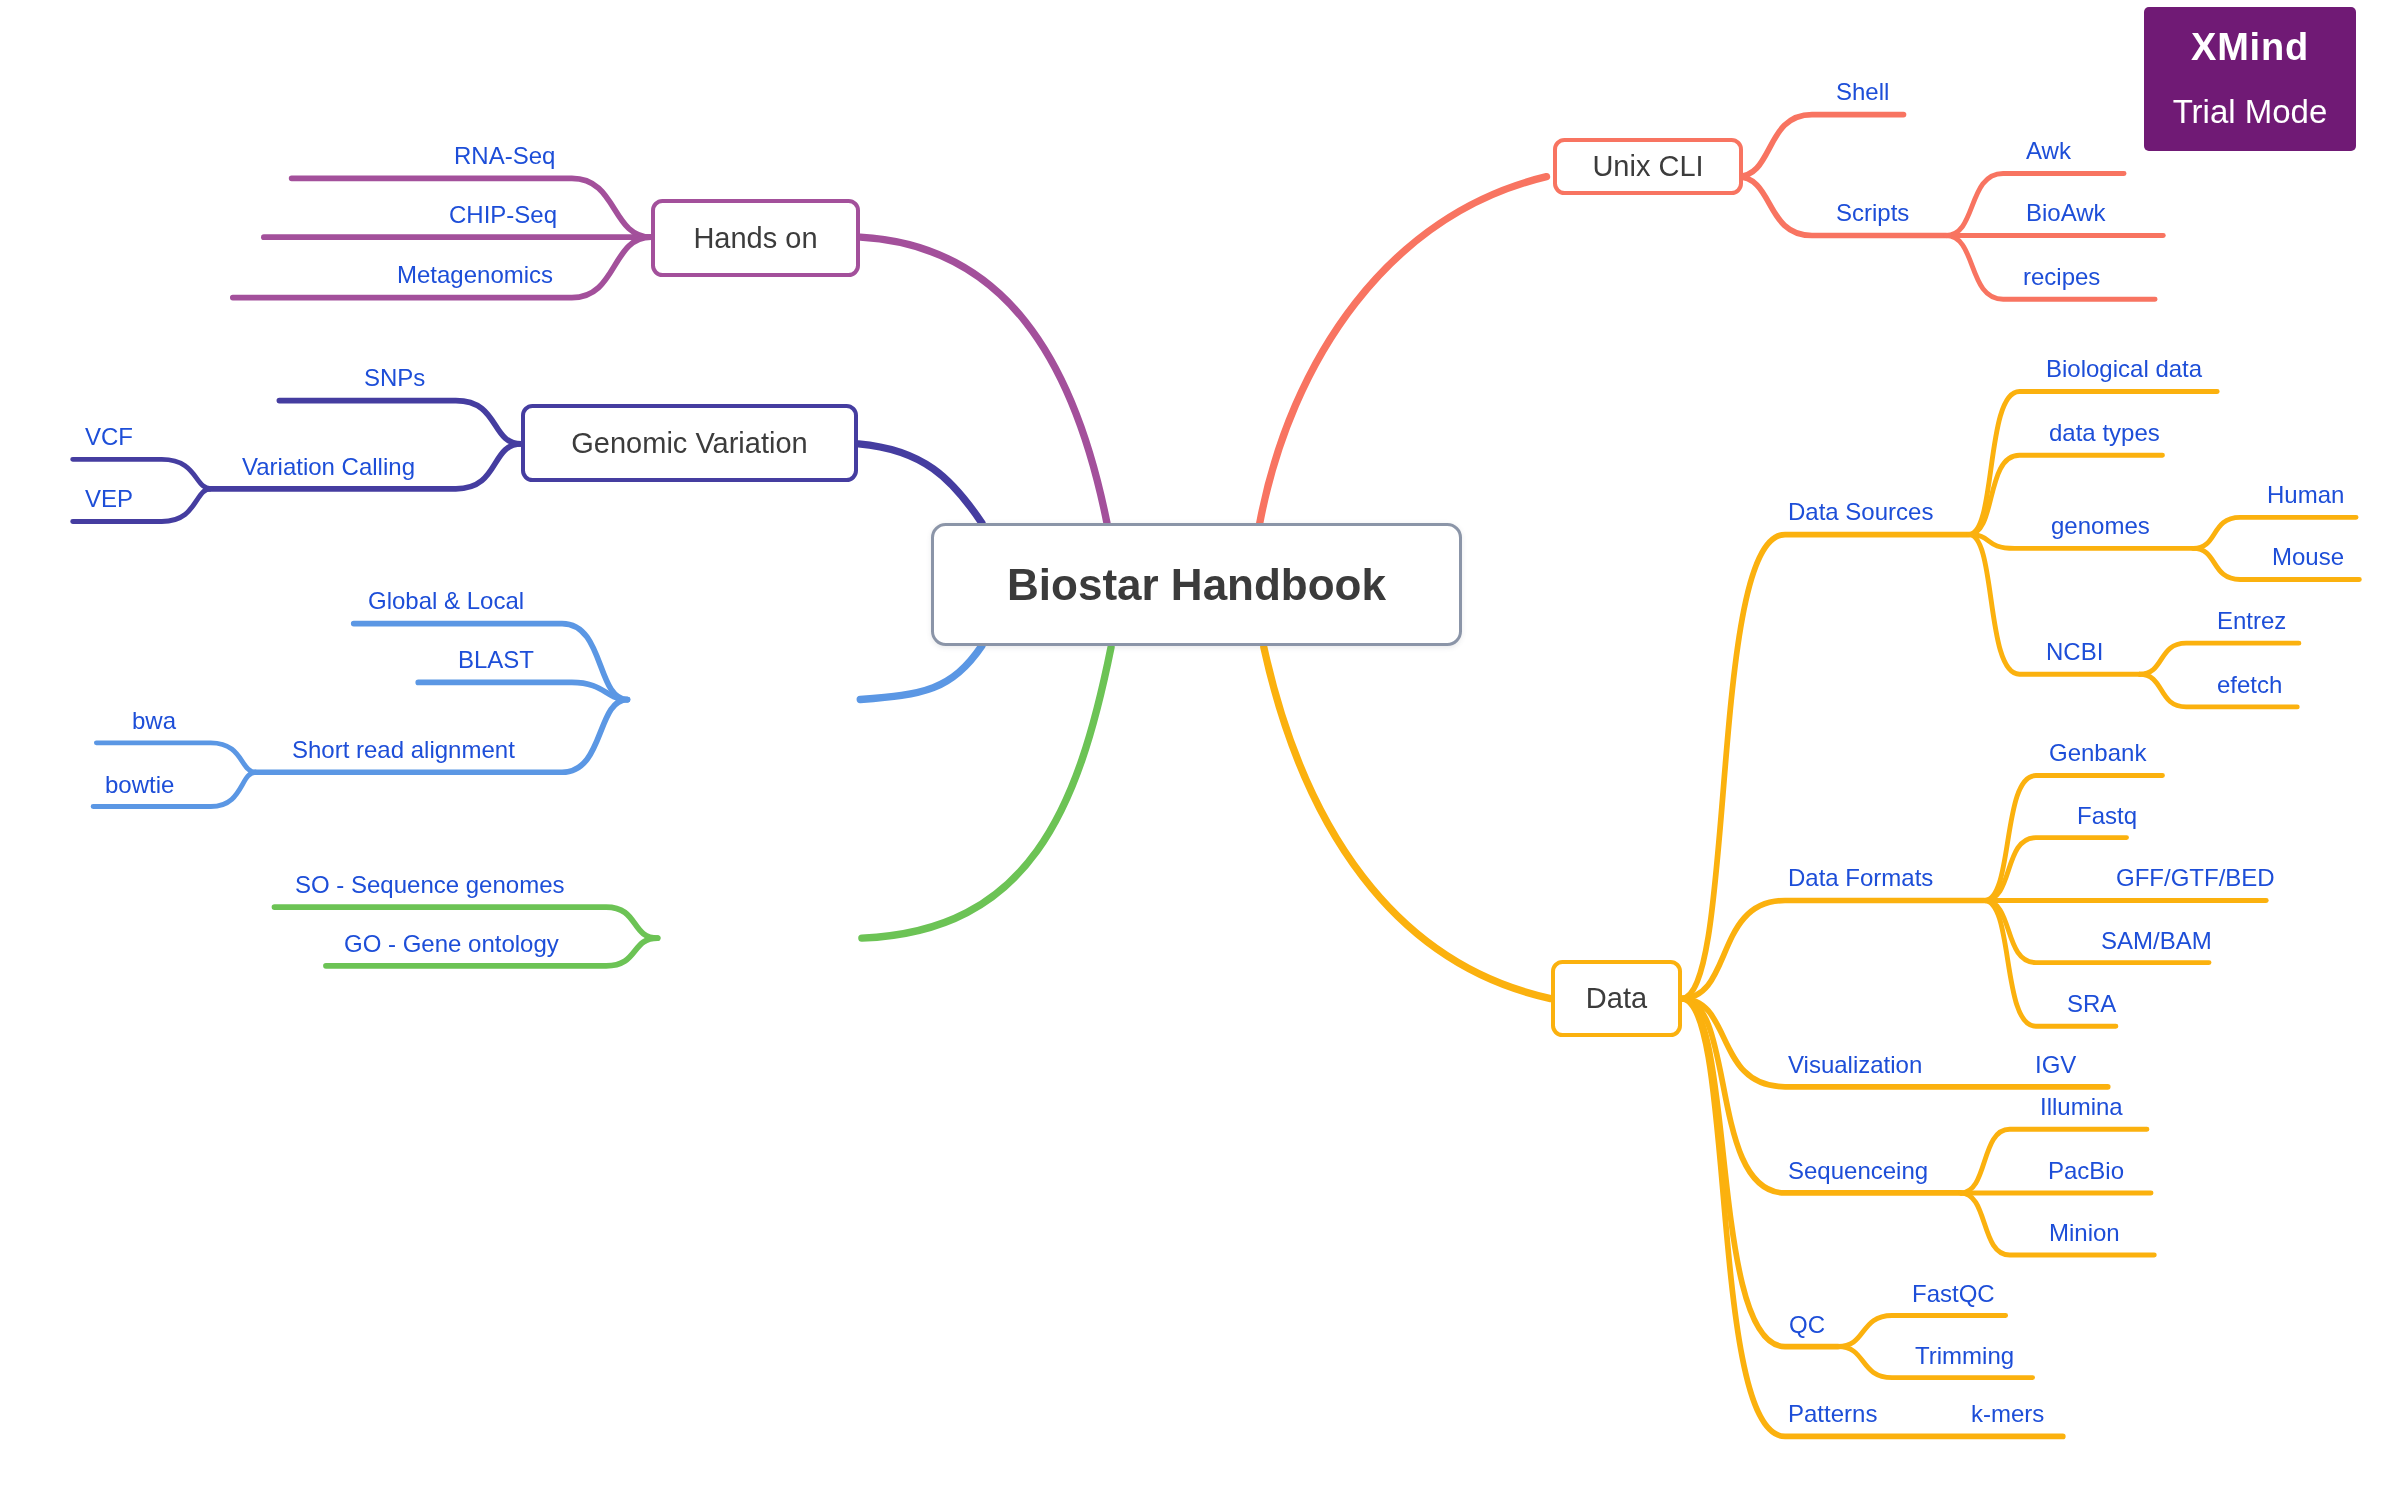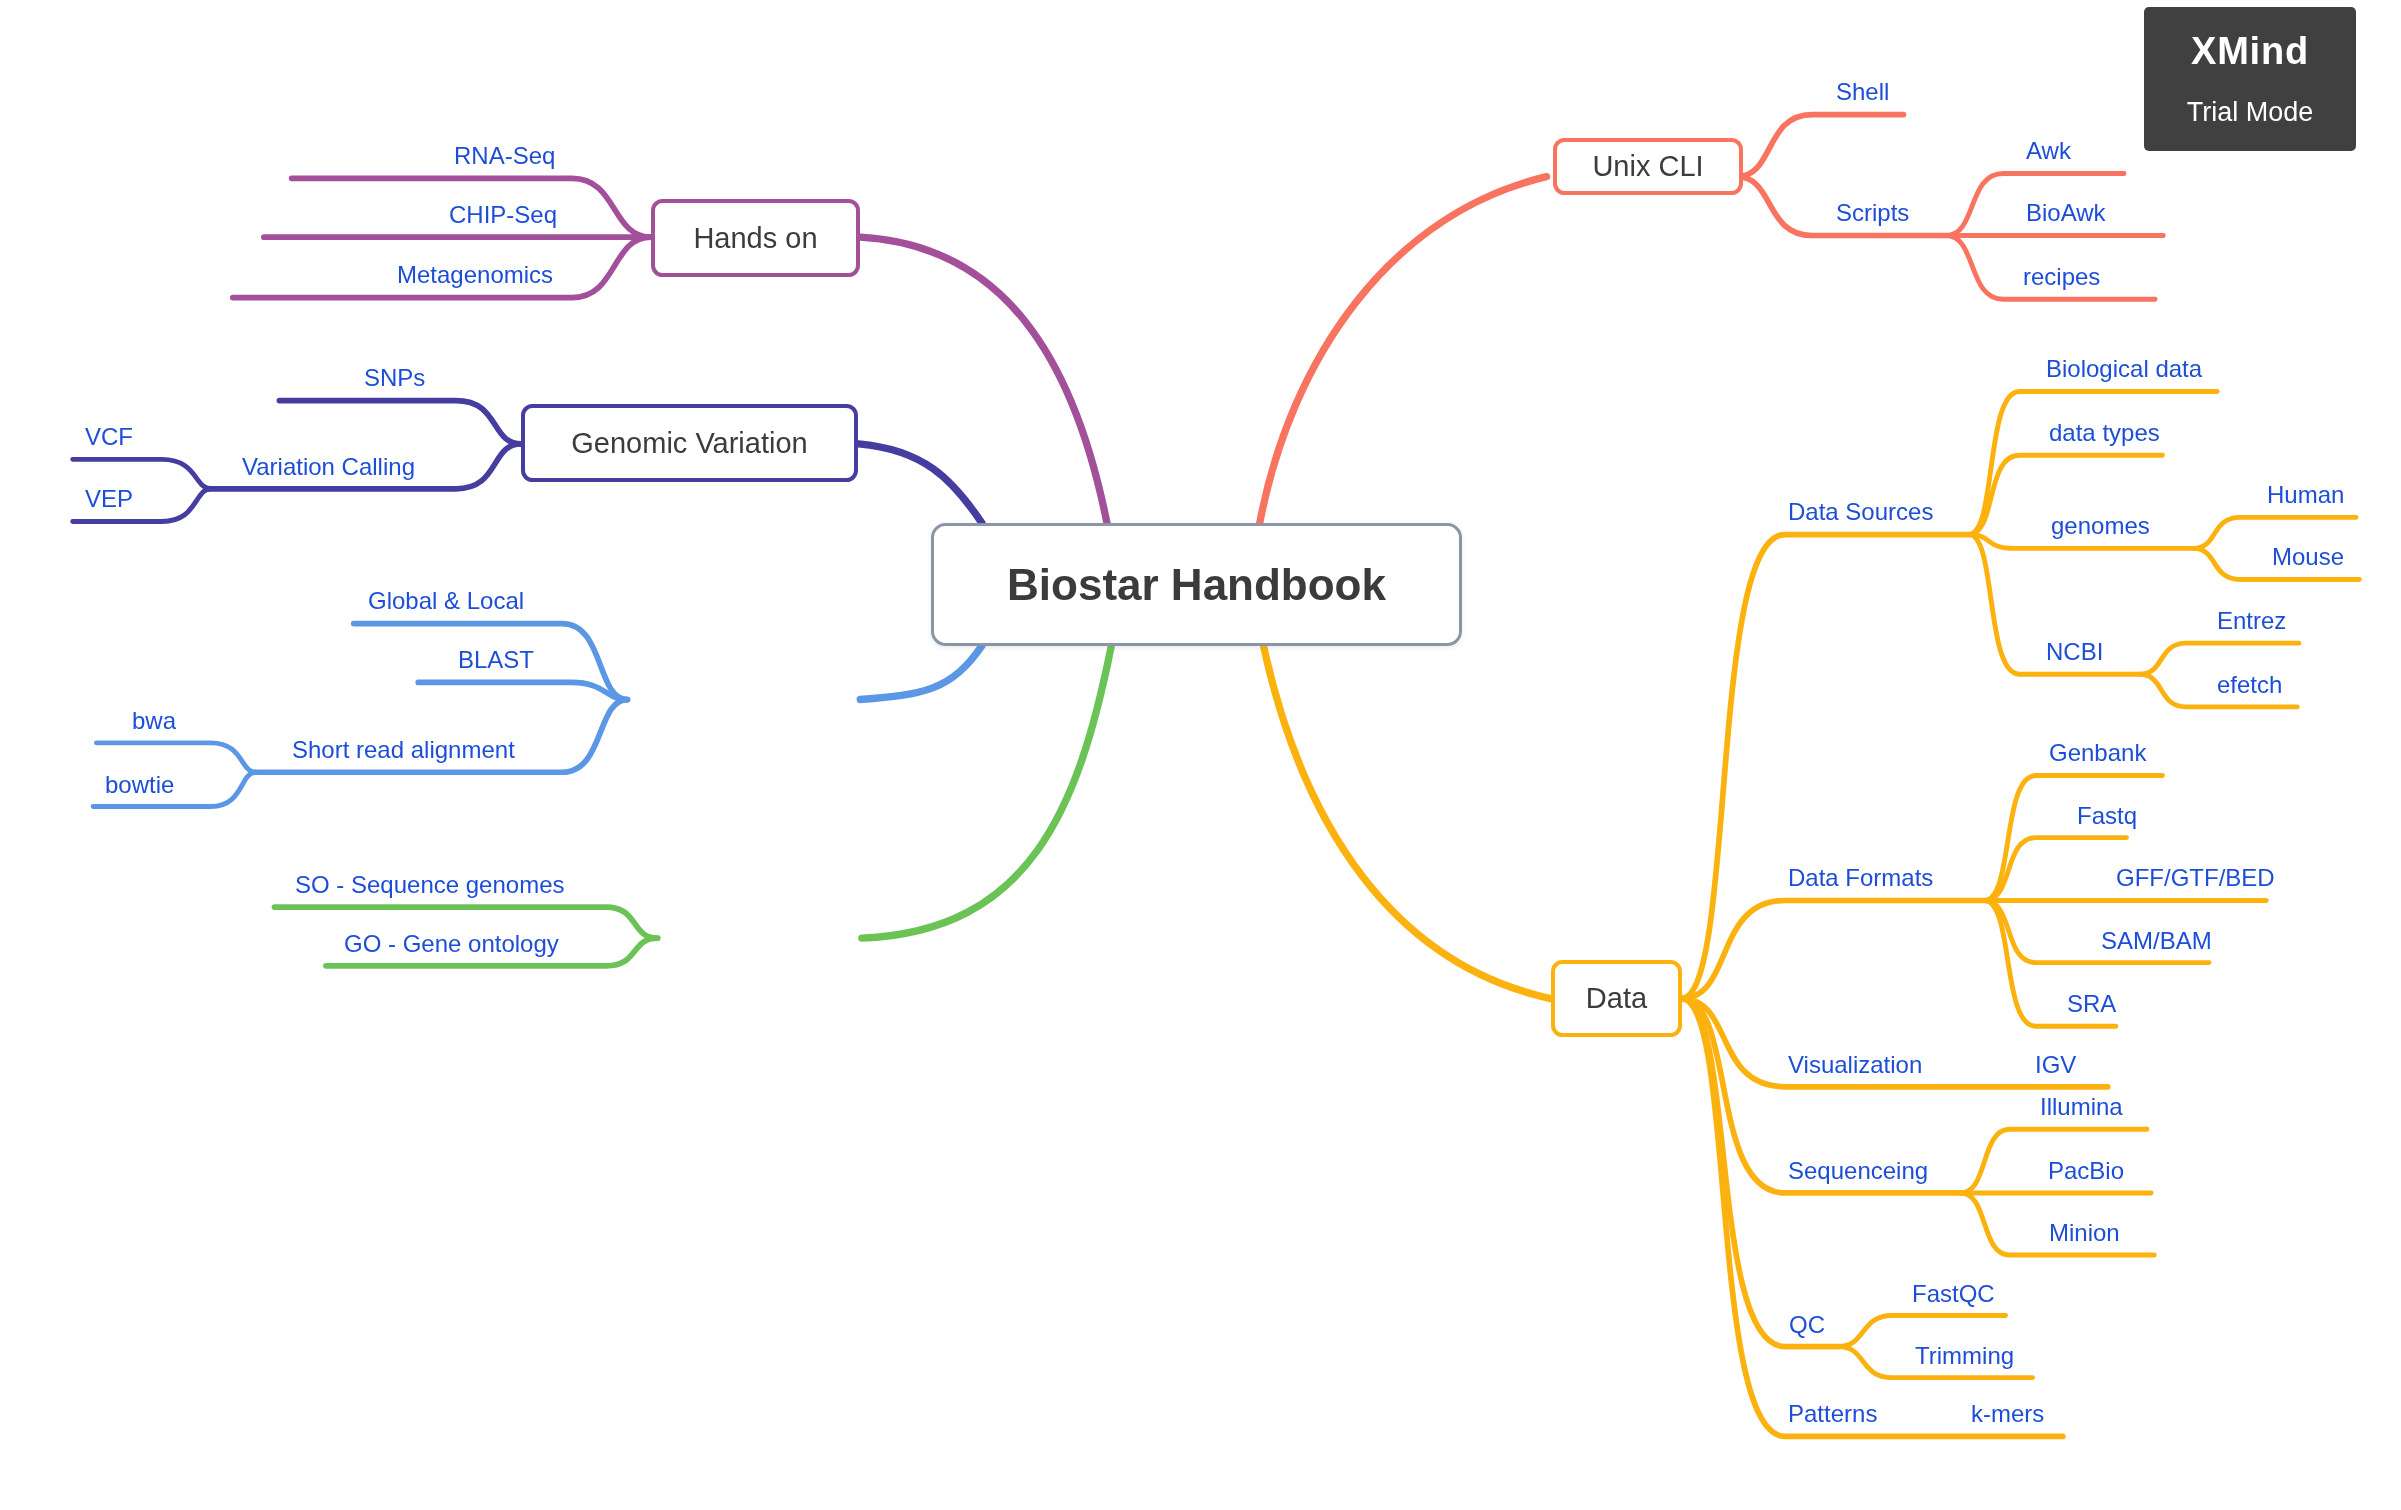--- a/index.html
+++ b/index.html
@@ -12,21 +12,21 @@
   .w6{stroke-width:6px;}
   .node{position:absolute;background:#ffffff;border:4.1px solid #888;border-radius:11.4px;
         display:flex;align-items:center;justify-content:center;
         font-size:29px;color:#3c3c3c;white-space:nowrap;box-sizing:border-box;}
   .root-node{border-radius:14.7px;border-width:3.3px;border-color:#8b95a8;
         font-size:44px;font-weight:700;color:#3b3b3b;box-shadow:0 1.6px 4.9px rgba(80,90,110,0.12);text-align:center;}
   .lbl{position:absolute;font-size:24px;color:#1d4ed8;white-space:nowrap;line-height:1.2;}
   .badge{position:absolute;left:2144px;top:6.5px;width:212px;height:144px;border-radius:4.9px;
          display:flex;flex-direction:column;align-items:center;justify-content:center;gap:4.9px;}
   .badge-title{font-size:38px;font-weight:700;letter-spacing:0.8px;}
-  .badge-subtitle{font-size:27px;font-weight:400;}
+  .badge-subtitle{font-size:33px;font-weight:400;}
 </style>
 </head>
 <body>
 
 <div class="canvas">
 
   <svg class="wires" viewBox="0 0 2939 1849">
 
     <g>
       <path class="w9" d="M 1542 640 C 1580 440 1700 262 1893 216" style="stroke: rgb(248, 116, 97);"></path>
@@ -157,19 +157,19 @@
 
   <div class="lbl" style="left:368px;top:587px;">Global &amp; Local</div>
   <div class="lbl" style="left:458px;top:646px;">BLAST</div>
   <div class="lbl" style="left:292px;top:736px;">Short read alignment</div>
   <div class="lbl" style="left:132px;top:707px;">bwa</div>
   <div class="lbl" style="left:105px;top:771px;">bowtie</div>
 
   <div class="lbl" style="left:295px;top:871px;">SO - Sequence genomes</div>
   <div class="lbl" style="left:344px;top:930px;">GO - Gene ontology</div>
 
-  <div class="badge" style="background-color: #404040; color: rgb(255, 255, 255); gap: 24px;">
+  <div class="badge" style="background-color: #701a75; color: rgb(255, 255, 255); gap: 24px;">
     <span class="badge-title">XMind</span>
     <span class="badge-subtitle">Trial Mode</span>
   </div>
 
 </div>
 
 
 </body></html>

